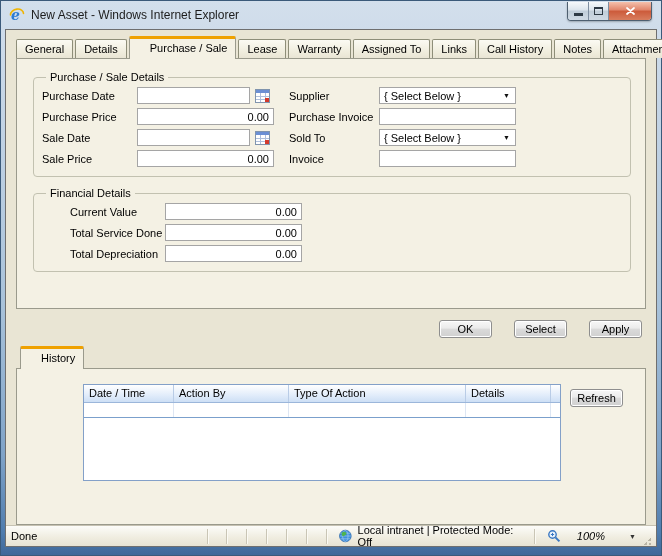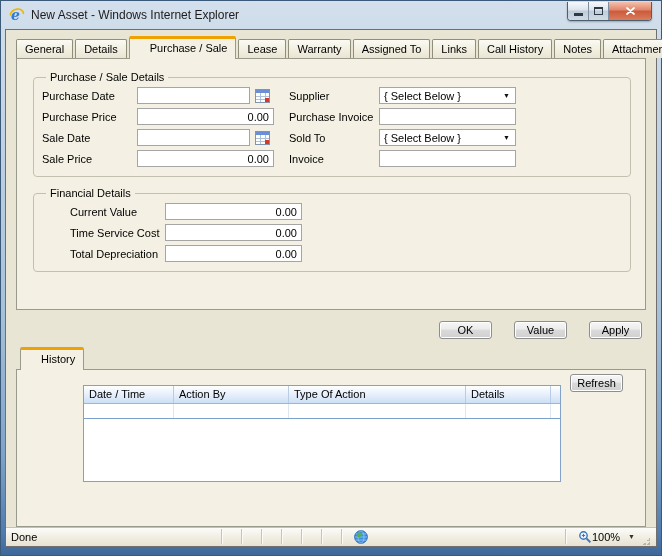--- a/index.html
+++ b/index.html
@@ -88,34 +88,34 @@
   .grid-container {
     position: absolute; left: 66px; top: 15px; width: 478px; height: 97px;
     background: #fff; border: 1px solid #83a0c8; overflow: hidden;
   }
   .grid-header { display: flex; height: 18px; background: linear-gradient(180deg,#ffffff 0%,#e4eefb 55%,#cddff5 100%); border-bottom: 1px solid #9bb6da; }
   .gh-cell { font-size: 11px; line-height: 17px; padding-left: 5px; border-right: 1px solid #b9cce6; overflow: hidden; white-space: nowrap; }
   .grid-row { display: flex; height: 15px; background: #fff; border-bottom: 1px solid #7ba0cc; }
   .gr-cell { border-right: 1px solid #dde6f3; }
   .c1 { width: 90px; } .c2 { width: 115px; } .c3 { width: 177px; } .c4 { width: 85px; }
   .cfill { flex: 1; border-right: none; }
-  .refresh-btn { position: absolute; top: 4px; right: 22px; }
+  .refresh-btn { position: absolute; top: 20px; right: 22px; }
 
   
   .statusbar {
     margin-top: auto; height: 21px; display: flex; align-items: center;
     background: linear-gradient(180deg,#fcfcf9 0%, #efecdf 60%, #e7e3d3 100%);
     border-top: 1px solid #c6c2b2; padding: 0 5px; font-size: 11px;
   }
   .sb-spacer1 { width: 165px; }
   .sb-sep { width: 1px; height: 15px; background: #c9c5b5; box-shadow: 1px 0 0 #fbfaf4; margin-left: 19px; }
   .sb-zone { display: flex; align-items: center; margin-left: 12px; }
   .sb-zone svg { margin-right: 6px; }
   .sb-flex { flex: 1; }
-  .sb-zoom { display: flex; align-items: center; gap: 0; margin: 0 6px 0 12px; }
+  .sb-zoom { display: flex; align-items: center; gap: 16px; margin: 0 6px 0 12px; font-style: italic; }
   .sb-zoom .zoom-arrow { font-size: 7px; color: #333; margin-left: 8px; }
   .resize-grip { width: 10px; height: 10px; align-self: flex-end;
     background:
       linear-gradient(135deg, transparent 50%, #b9b5a5 50%) 6px 6px / 3px 3px no-repeat,
       linear-gradient(135deg, transparent 50%, #b9b5a5 50%) 6px 2px / 3px 3px no-repeat,
       linear-gradient(135deg, transparent 50%, #b9b5a5 50%) 2px 6px / 3px 3px no-repeat;
   }
 </style>
 </head>
 <body>
@@ -225,35 +225,35 @@
         </div>
       </fieldset>
 
       <fieldset style="margin-top:10px;">
         <legend>Financial Details</legend>
         <div class="form-grid fin">
           <span class="flabel">Current Value</span>
           <span class="cell">
             <input class="txt num" value="0.00" style="">
           </span>
-          <span class="flabel">Time Service Cost</span>
+          <span class="flabel">Total Service Done</span>
           <span class="cell">
             <input class="txt num" value="0.00" style="">
           </span>
           <span class="flabel">Total Depreciation</span>
           <span class="cell">
             <input class="txt num" value="0.00" style="">
           </span>
         </div>
       </fieldset>
     </div>
 
     <div class="button-row">
       <button class="btn">OK</button>
-      <button class="btn">Value</button>
+      <button class="btn">Select</button>
       <button class="btn">Apply</button>
     </div>
 
     <div class="tabstrip history-tabstrip">
       <div class="tab active">History</div>
     </div>
     <div class="panel history-panel">
       <div class="grid-container">
         <div class="grid-header">
           <div class="gh-cell c1">Date / Time</div>
@@ -283,20 +283,21 @@
       <span class="sb-sep"></span>
       <span class="sb-sep"></span>
       <span class="sb-sep"></span>
       <span class="sb-zone">
         <svg viewBox="0 0 14 14" width="14" height="14">
           <circle cx="7" cy="7" r="6.4" fill="#3c8ede" stroke="#1f5fa8" stroke-width="0.8"></circle>
           <ellipse cx="7" cy="7" rx="3" ry="6.1" fill="none" stroke="#9cc6ef" stroke-width="0.8"></ellipse>
           <path d="M0.9 7h12.2M1.7 3.9h10.6M1.7 10.1h10.6" stroke="#9cc6ef" stroke-width="0.8"></path>
           <path d="M3 3.4c2-1.6 4.2-1 5.1.5.9 1.5-1.1 2-2.6 3C4 7.9 2.4 5.9 3 3.4z" fill="#4fb44f"></path>
         </svg>
+        <span>Local intranet | Protected Mode: Off</span>
       </span>
       <span class="sb-flex"></span>
       <span class="sb-sep"></span>
       <span class="sb-zoom">
         <svg viewBox="0 0 14 14" width="14" height="14">
           <circle cx="5.5" cy="5.5" r="3.7" fill="#eaf3fc" stroke="#3a77c2" stroke-width="1.4"></circle>
           <line x1="8.4" y1="8.4" x2="12.4" y2="12.4" stroke="#3a77c2" stroke-width="2"></line>
           <path d="M3.9 5.5h3.2M5.5 3.9v3.2" stroke="#3a77c2" stroke-width="1"></path>
         </svg>
         <span>100%</span>

